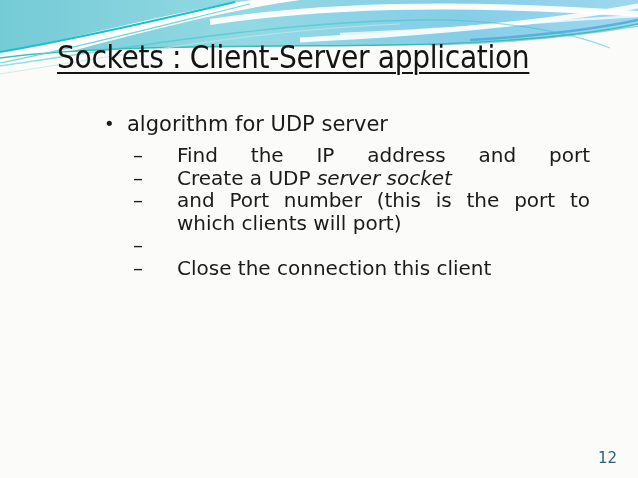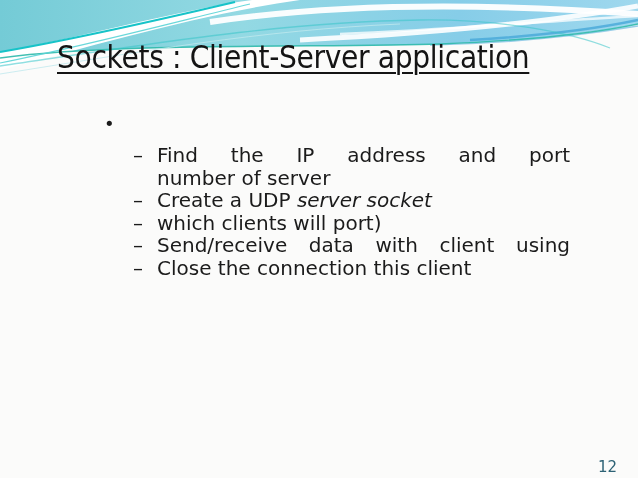--- a/index.html
+++ b/index.html
@@ -22,25 +22,25 @@
     text-underline-offset:4px;
     white-space:nowrap;
   }
   .body-area { position:absolute; left:0; top:112px; width:638px; color:#1b1b1b; }
   .item { display:flex; }
   .item.lvl1 { margin-left:104px; font-size:21px; line-height:24px; margin-bottom:8px; }
   .item.lvl2 { margin-left:133px; font-size:20px; line-height:22.5px; }
   .bullet { flex:none; }
   .item.lvl1 .bullet { width:23px; font-size:18px; }
   .item.lvl2 .bullet { width:24px; }
-  .item.lvl2 .text { width:413px; }
+  .item.lvl2 .text { width:413px;margin-left:20px; }
   .line.just { text-align:justify; text-align-last:justify; }
   .line em { }
   .page-number {
-    position:absolute; right:21px; bottom:2px;
+    position:absolute; right:21px; bottom:11px;
     font-size:15px; color:#2d6275;
   }
 </style>
 </head>
 <body>
 
 <div class="slide">
 
   <svg class="header-graphic" viewBox="0 0 638 100" width="638" height="100" aria-hidden="true">
     <defs>
@@ -72,44 +72,46 @@
 
     <path d="M0,66 C150,44 280,22 420,20 C500,19 570,32 610,48" stroke="#36c4c9" stroke-width="1.3" fill="none" opacity="0.55"></path>
     <path d="M0,74 C140,52 260,30 400,24" stroke="#bfe9ee" stroke-width="1" fill="none" opacity="0.8"></path>
   </svg>
 
   <div class="slide-title">Sockets : Client-Server application</div>
 
   <div class="body-area">
       <div class="item lvl1">
         <span class="bullet">•</span>
+        <div class="text">
+          <div class="line"><span>algorithm for UDP server</span></div>
+        </div>
       </div>
       <div class="item lvl2">
         <span class="bullet">–</span>
         <div class="text">
           <div class="line just"><span>Find the IP address and port</span></div>
-          <div class="line"><span>number of server</span></div>
         </div>
       </div>
       <div class="item lvl2">
         <span class="bullet">–</span>
         <div class="text">
           <div class="line"><span>Create a UDP </span><em>server socket</em></div>
         </div>
       </div>
       <div class="item lvl2">
         <span class="bullet">–</span>
         <div class="text">
+          <div class="line just"><span>and Port number (this is the port to</span></div>
           <div class="line"><span>which clients will port)</span></div>
         </div>
       </div>
       <div class="item lvl2">
         <span class="bullet">–</span>
         <div class="text">
-          <div class="line just"><span>Send/receive data with client using</span></div>
         </div>
       </div>
       <div class="item lvl2">
         <span class="bullet">–</span>
         <div class="text">
           <div class="line"><span>Close the connection this client</span></div>
         </div>
       </div>
     </div>
 

